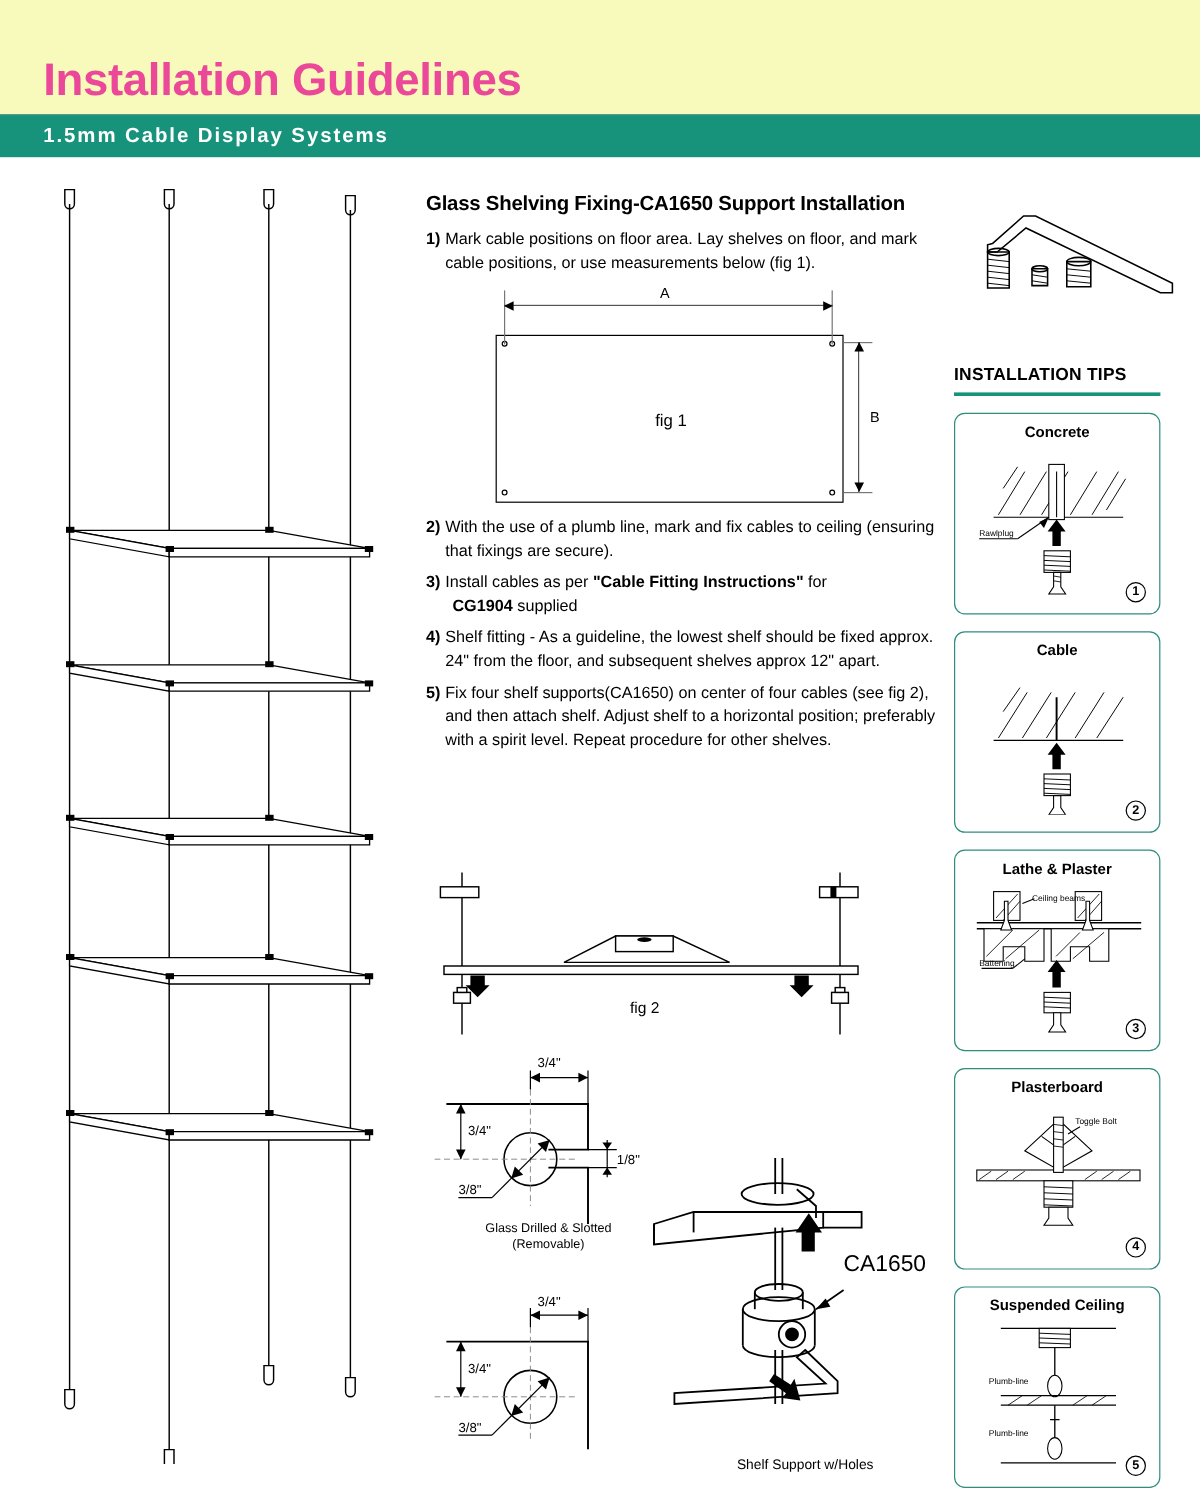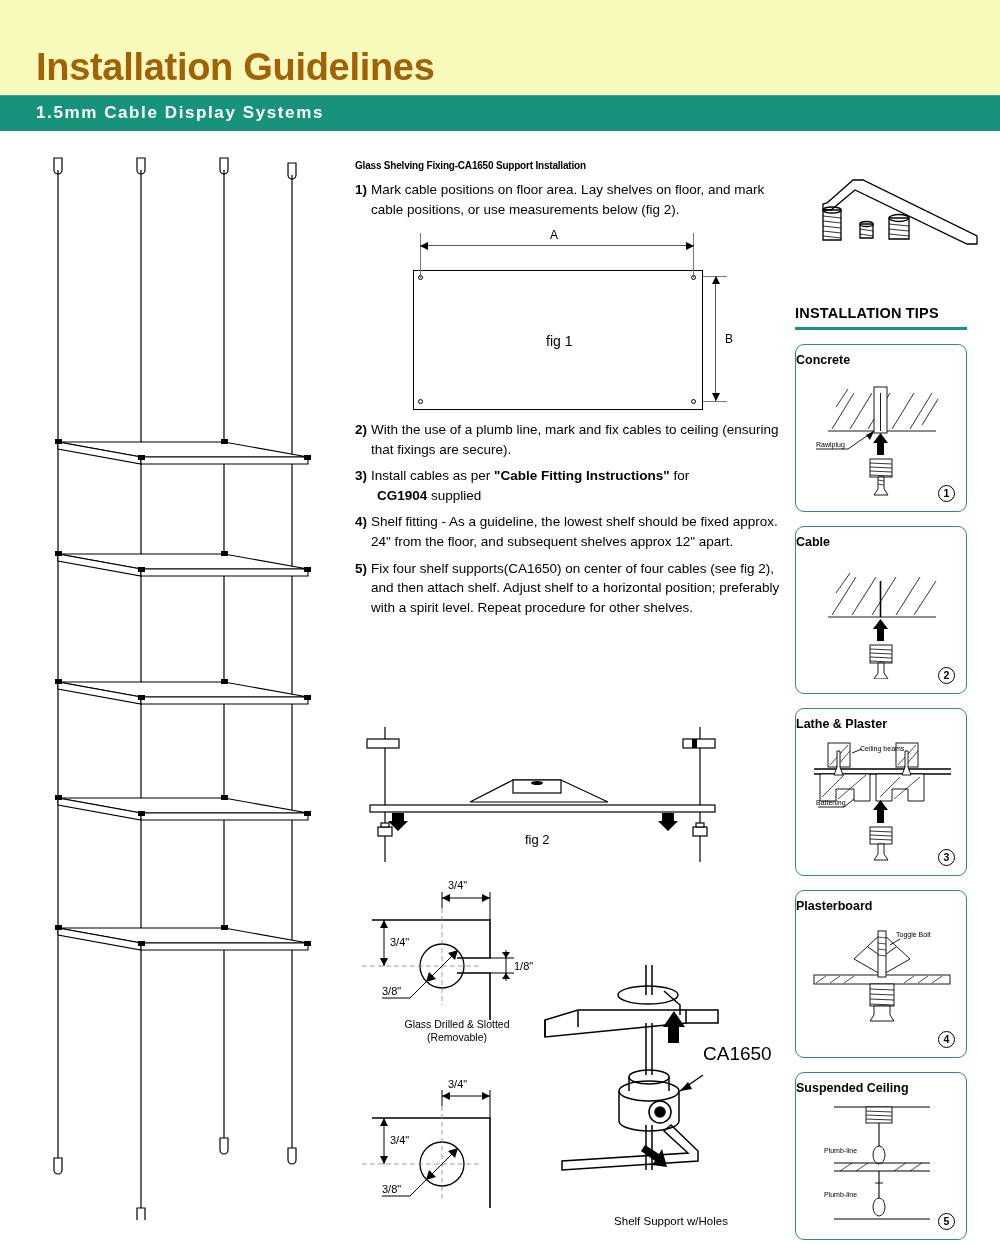--- a/index.html
+++ b/index.html
@@ -13,21 +13,21 @@
 
   
   .header-yellow {
     position: absolute; left: 0; top: 0;
     width: 1000px; height: 95px;
     background: #f7fabb;
   }
   .page-title {
     position: absolute; left: 36px; top: 46px;
     font-size: 38px; font-weight: bold;
-    color: #a16207;
+    color: #ec4899;
     letter-spacing: -0.3px;
   }
   .header-teal {
     position: absolute; left: 0; top: 95px;
     width: 1000px; height: 36px;
     background: #17937c;
     border-top: 1px solid #5a9a84;
   }
   .page-subtitle {
     position: absolute; left: 36px; top: 103px;
@@ -41,21 +41,21 @@
     position: absolute; left: 20px; top: 150px;
     width: 330px; height: 1070px;
   }
 
   
   .content-col {
     position: absolute; left: 355px; top: 160px;
     width: 430px;
   }
   .section-heading {
-    font-size: 10px; font-weight: bold; color: #000;
+    font-size: 17px; font-weight: bold; color: #000;
     margin-bottom: 9px;
     letter-spacing: -0.2px;
   }
   .step {
     display: flex; font-size: 13.5px; color: #000;
     line-height: 1.45; margin-bottom: 2px;
   }
   .step-num { font-weight: bold; flex: 0 0 auto; padding-right: 4px; }
   .step-body { flex: 1 1 auto; }
   .step-body b { font-weight: bold; }
@@ -148,21 +148,21 @@
   .tip-card {
     position: relative;
     width: 172px; height: 168px;
     border: 1.6px solid #2e8d7d;
     border-radius: 9px;
     margin-top: 14px;
     background: #fff;
   }
   .tip-card-title {
     position: absolute; top: 8px; left: 0; width: 100%;
-    font-size: 12.5px; font-weight: bold; color: #000;
+    text-align: center; font-size: 12.5px; font-weight: bold; color: #000;
   }
   .tip-num {
     position: absolute; right: 11px; bottom: 9px;
     width: 17px; height: 17px; border: 1.3px solid #000;
     border-radius: 50%; font-size: 10.5px; color: #000;
     display: flex; align-items: center; justify-content: center;
     font-weight: bold;
   }
   .tip-svg { position: absolute; left: 0; top: 22px; width: 172px; height: 130px; }
   .tip-anno { font-size: 7px; fill: #000; font-family: "Liberation Sans", sans-serif; }
@@ -256,21 +256,21 @@
     </g>
   </svg>
 </div>
 
 <div class="content-col">
 
   <div class="section-heading">Glass Shelving Fixing-CA1650 Support Installation</div>
 
   <div class="step">
     <span class="step-num">1)</span>
-    <span class="step-body">Mark cable positions on floor area. Lay shelves on floor, and mark cable positions, or use measurements below (fig 2).</span>
+    <span class="step-body">Mark cable positions on floor area. Lay shelves on floor, and mark cable positions, or use measurements below (fig 1).</span>
   </div>
 
   <div class="fig1-wrap">
     <div class="fig1-rect"></div>
     <div class="fig1-hole" style="left:33px; top:50px;"></div>
     <div class="fig1-hole" style="left:306px; top:50px;"></div>
     <div class="fig1-hole" style="left:33px; top:174px;"></div>
     <div class="fig1-hole" style="left:306px; top:174px;"></div>
 
     <div class="ext-line" style="left:35px; top:8px; height:45px;"></div>

